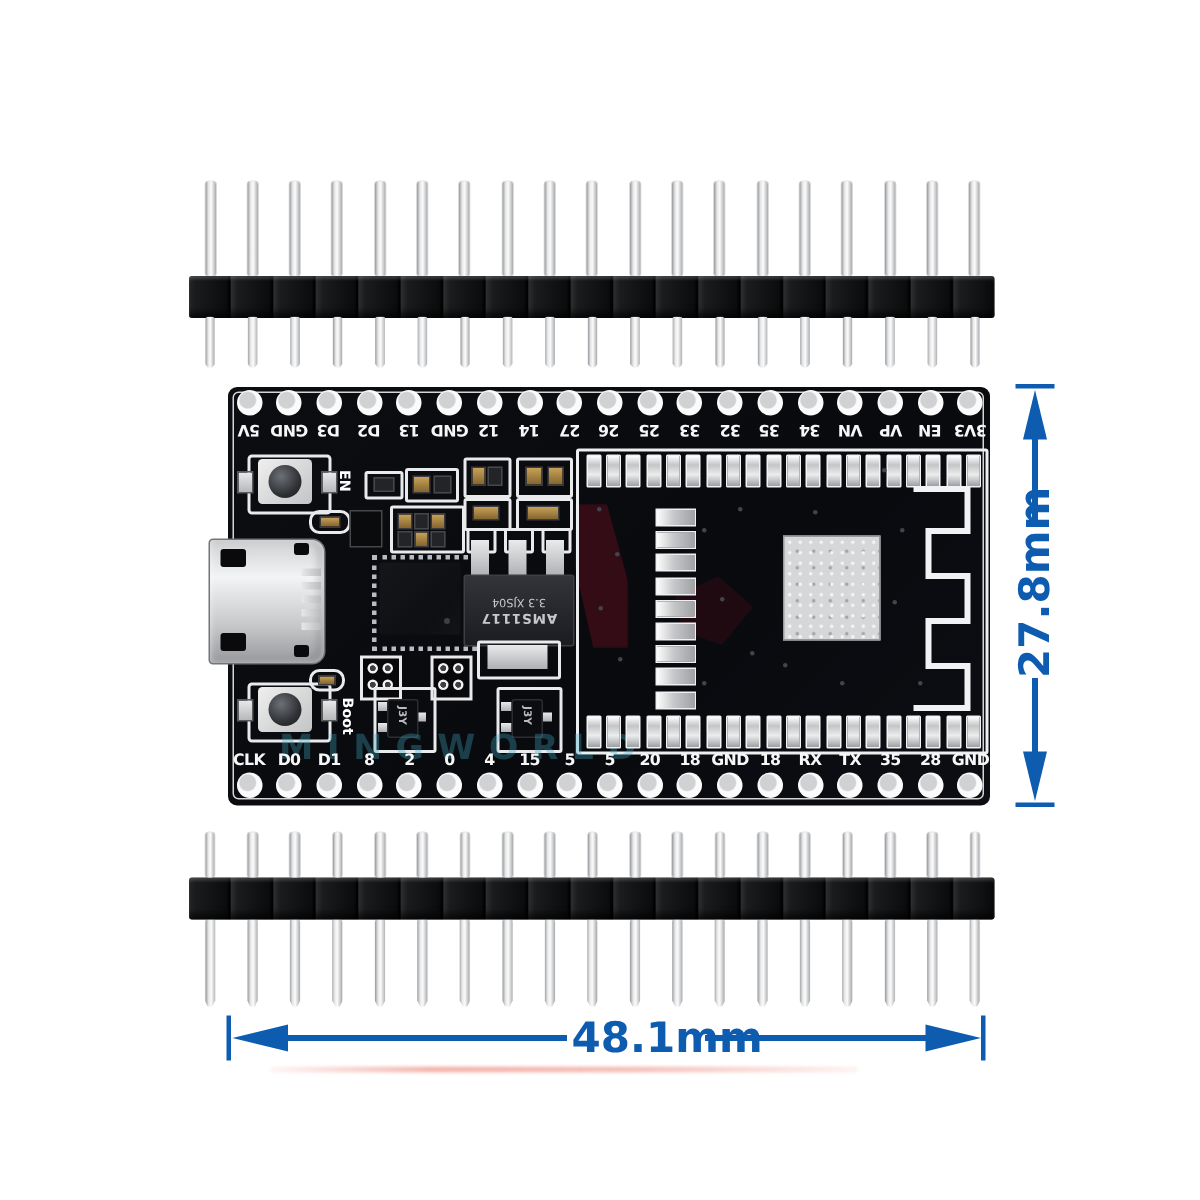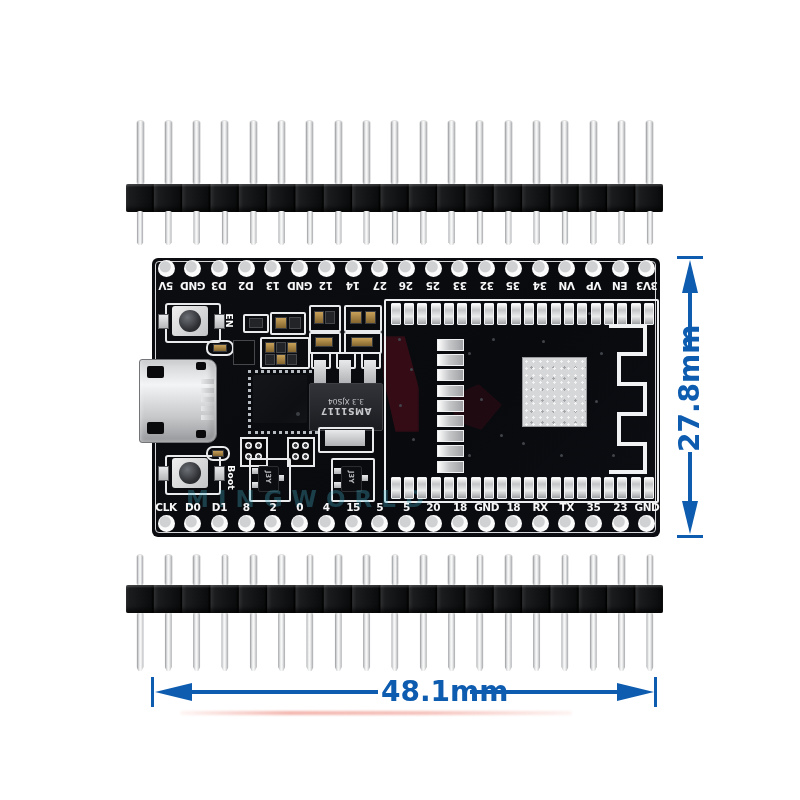--- a/index.html
+++ b/index.html
@@ -366,21 +366,21 @@
     <div class="plabel" style="left: 472.64px; top: 500px;">GND</div>
     <div class="hole" style="left: 478.14px; top: 515px;"></div>
     <div class="plabel" style="left: 499.36px; top: 500px;">18</div>
     <div class="hole" style="left: 504.86px; top: 515px;"></div>
     <div class="plabel" style="left: 526.08px; top: 500px;">RX</div>
     <div class="hole" style="left: 531.58px; top: 515px;"></div>
     <div class="plabel" style="left: 552.8px; top: 500px;">TX</div>
     <div class="hole" style="left: 558.3px; top: 515px;"></div>
     <div class="plabel" style="left: 579.52px; top: 500px;">35</div>
     <div class="hole" style="left: 585.02px; top: 515px;"></div>
-    <div class="plabel" style="left: 606.24px; top: 500px;">23</div>
+    <div class="plabel" style="left: 606.24px; top: 500px;">28</div>
     <div class="hole" style="left: 611.74px; top: 515px;"></div>
     <div class="plabel" style="left: 632.96px; top: 500px;">GND</div>
     <div class="hole" style="left: 638.46px; top: 515px;"></div>
     <div class="mpad" style="left: 390.5px; top: 303px;"></div>
     <div class="mpad" style="left: 390.5px; top: 477px;"></div>
     <div class="mpad" style="left: 403.85px; top: 303px;"></div>
     <div class="mpad" style="left: 403.85px; top: 477px;"></div>
     <div class="mpad" style="left: 417.2px; top: 303px;"></div>
     <div class="mpad" style="left: 417.2px; top: 477px;"></div>
     <div class="mpad" style="left: 430.55px; top: 303px;"></div>

